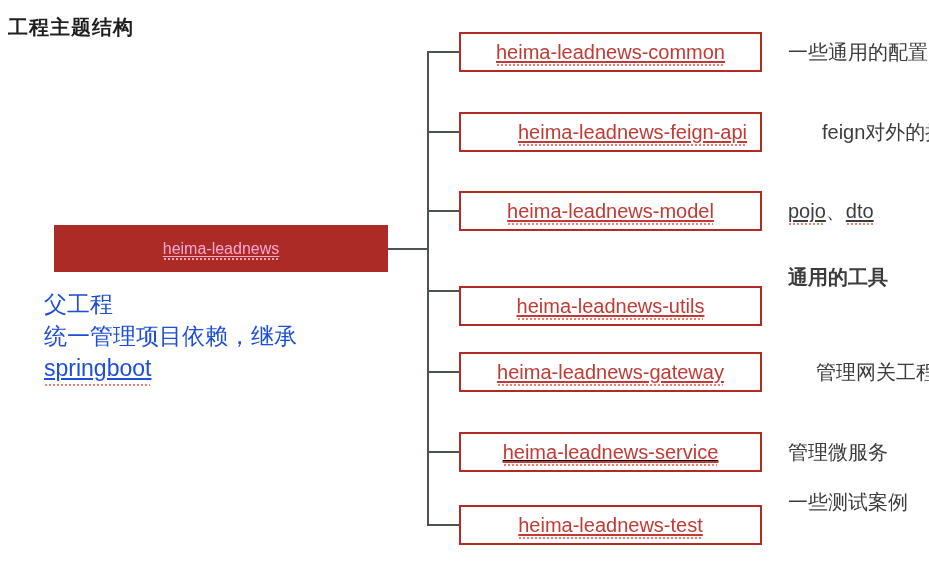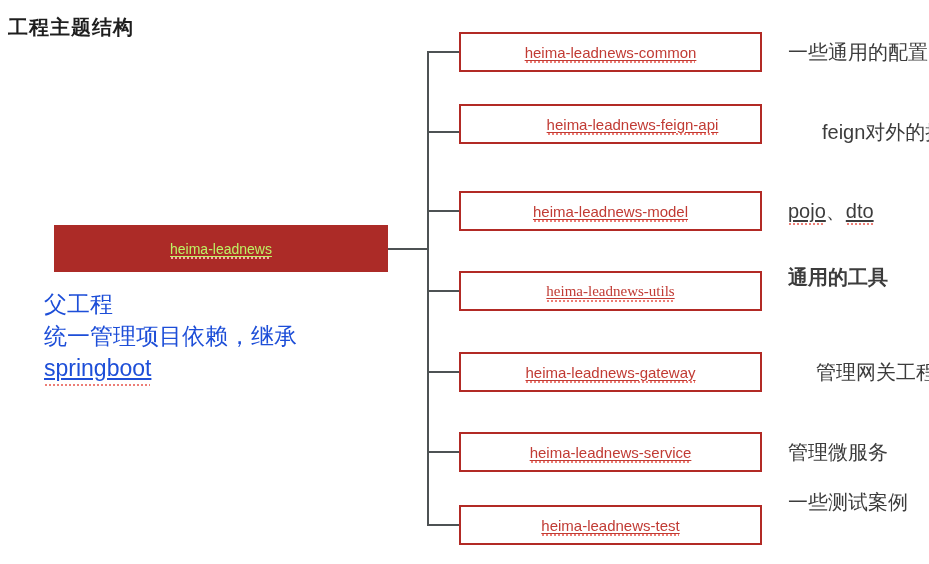--- a/index.html
+++ b/index.html
@@ -27,21 +27,21 @@
   .connector-layer{
     position:absolute;left:0;top:0;width:929px;height:564px;
     pointer-events:none;
   }
   .root-box{
     position:absolute;left:54px;top:225px;width:334px;height:47px;
     background:var(--brand-red);
     display:flex;align-items:center;justify-content:center;
   }
   .root-box .root-name{
-    color:#bef264;font-size:14px;
+    color:#f9a8d4;font-size:16px;
   }
   .root-caption{
     position:absolute;left:44px;top:288px;width:354px;
     text-align:left;color:#1d4ed8;font-size:23px;line-height:32px;
   }
   
   .spell{
     text-decoration:underline;
     text-underline-offset:2px;
     position:relative;display:inline-block;
@@ -53,21 +53,21 @@
   .spell-light::after{
     background-image:repeating-linear-gradient(90deg,rgba(255,186,180,0.9) 0 2px,transparent 2px 4px);
   }
   .mod-box{
     position:absolute;left:459px;width:303px;height:40px;
     background:#fff;
     border:2.5px solid var(--box-border);
     display:flex;align-items:center;justify-content:center;
   }
   .mod-link{
-    color:var(--box-text);font-size:15px;
+    color:var(--box-text);font-size:20px;
   }
   .mod-label{
     position:absolute;left:788px;width:140px;height:40px;
     display:flex;align-items:center;
     color:var(--label-text);font-size:20px;white-space:nowrap;
   }
   .watermark{
     position:absolute;right:3px;bottom:7px;
     color:var(--watermark);font-size:16px;
   }
@@ -100,47 +100,47 @@
     <div><span>统一管理项目依赖，继承</span><span class="spell">springboot</span></div>
   </div>
 
   <div id="modules">
       <div class="mod-box" style="top: 32px;">
         <span class="mod-link spell">heima-leadnews-common</span>
       </div>
       <div class="mod-label" style="top: 32px;">
         <span>一些通用的配置</span>
       </div>
-      <div class="mod-box" style="top: 104px; padding-left: 44px;">
+      <div class="mod-box" style="top: 112px; padding-left: 44px;">
         <span class="mod-link spell">heima-leadnews-feign-api</span>
       </div>
       <div class="mod-label" style="top: 112px; margin-left: 34px;">
         <span>feign对外的接口</span>
       </div>
       <div class="mod-box" style="top: 191px;">
         <span class="mod-link spell">heima-leadnews-model</span>
       </div>
       <div class="mod-label" style="top: 191px;">
         <span class="spell">pojo</span>
         <span>、 </span>
         <span class="spell">dto</span>
       </div>
-      <div class="mod-box" style="top: 271px; font-family: Liberation Serif, serif;">
+      <div class="mod-box" style="top: 286px;">
         <span class="mod-link spell">heima-leadnews-utils</span>
       </div>
       <div class="mod-label" style="top: 257px; font-weight: bold;">
         <span>通用的工具</span>
       </div>
       <div class="mod-box" style="top: 352px;">
         <span class="mod-link spell">heima-leadnews-gateway</span>
       </div>
       <div class="mod-label" style="top: 352px; margin-left: 28px;">
         <span>管理网关工程</span>
       </div>
-      <div class="mod-box" style="top: 432px;">
+      <div class="mod-box" style="top: 432px; text-decoration: underline;">
         <span class="mod-link spell">heima-leadnews-service</span>
       </div>
       <div class="mod-label" style="top: 432px;">
         <span>管理微服务</span>
       </div>
       <div class="mod-box" style="top: 505px; text-align: center;">
         <span class="mod-link spell">heima-leadnews-test</span>
       </div>
       <div class="mod-label" style="top: 482px;">
         <span>一些测试案例</span>

